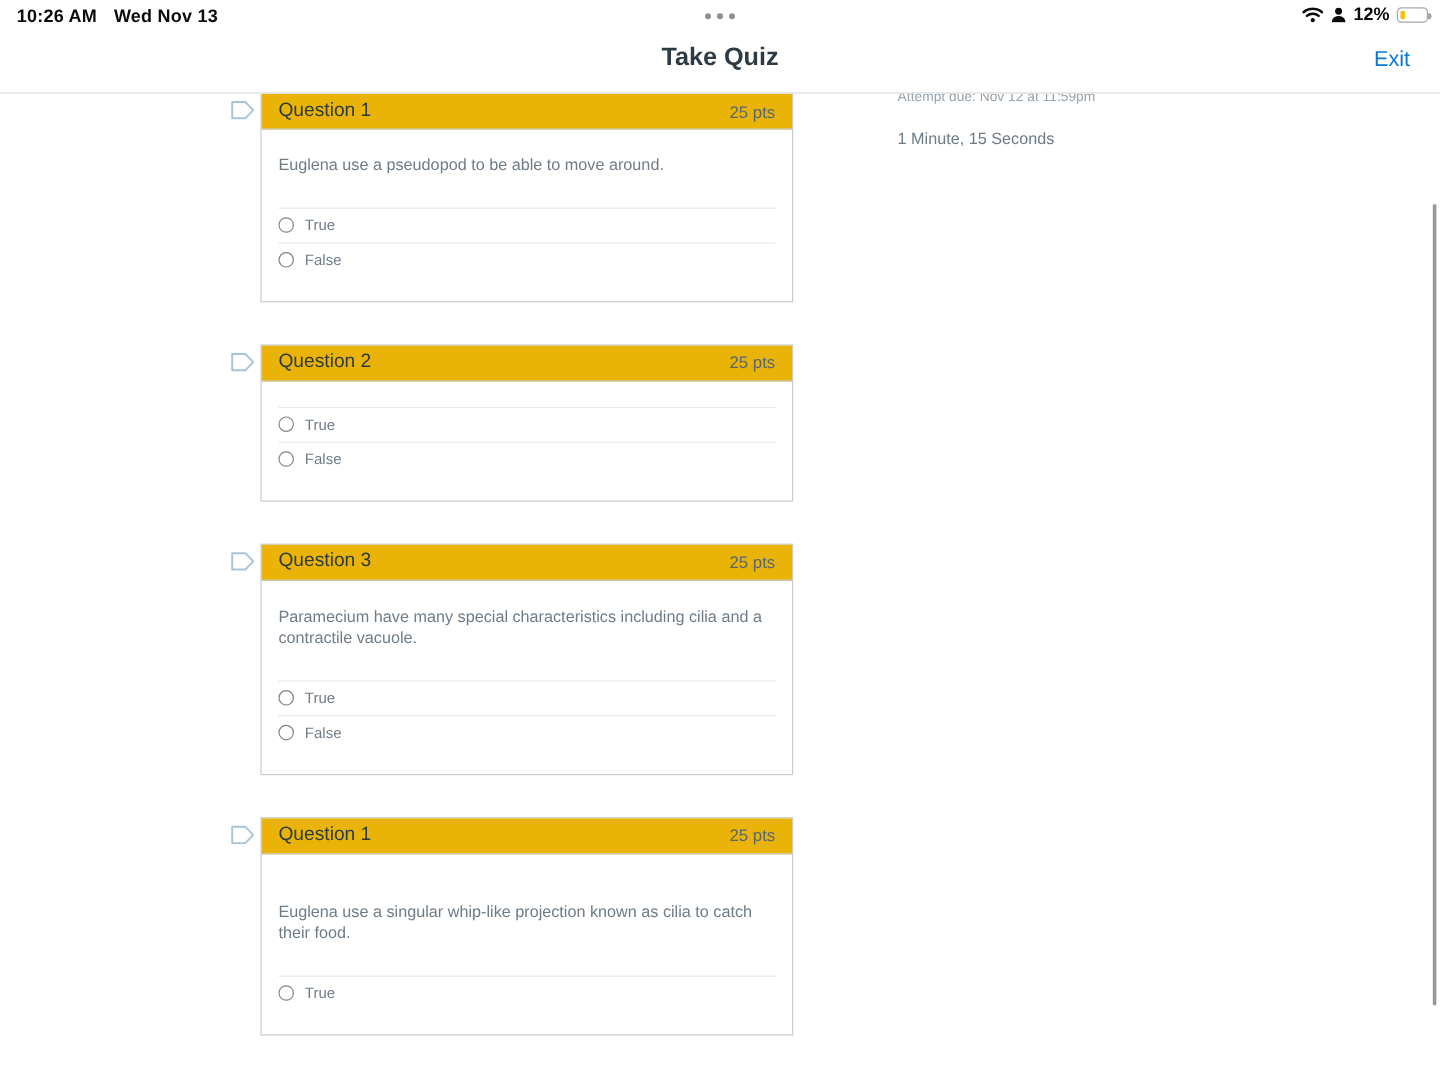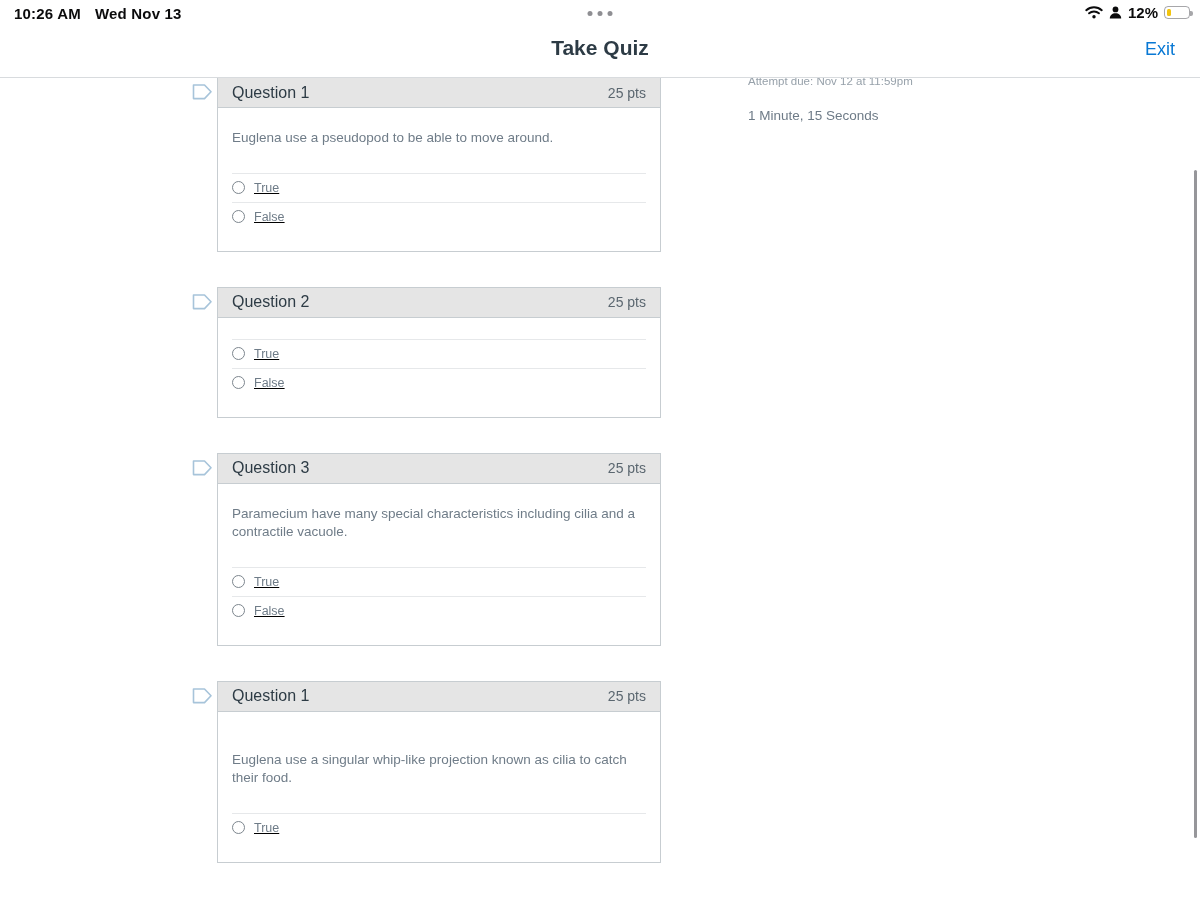--- a/index.html
+++ b/index.html
@@ -48,32 +48,32 @@
 
   
   .question-col { position:absolute; left:217px; top:77px; width:444px; z-index:4; }
   .q-wrap { position:relative; margin-bottom:35px; }
   .flag-btn {
     position:absolute; left:-26px; top:5px; width:22px; height:21px;
     background:none; border:none; padding:0; cursor:pointer;
   }
   .q-card { background:#ffffff; border:1px solid #c7cdd1; }
   .q-header {
-    height:30px; background:#e5e5e5; border-bottom:1px solid #c7cdd1;
+    height:30px; background:#eab308; border-bottom:1px solid #c7cdd1;
     display:flex; align-items:center; justify-content:space-between;
     padding:0 14px;
   }
   .q-title { font-size:16px; color:#2d3b45; }
   .q-pts { font-size:14px; color:#5b6770; }
   .q-body { padding:21px 14px 20px; }
   .q-text { font-size:13.5px; line-height:18.5px; color:#6f7c88; margin-bottom:25px;
     padding-right:2px; }
   .option-row {
     display:flex; align-items:flex-start; gap:9px; border-top:1px solid #e6e8ea;
-    padding:7px 0; cursor:pointer;text-decoration:underline;
+    padding:7px 0; cursor:pointer;
   }
   .radio {
     width:13px; height:13px; border:1.5px solid #7d868e; border-radius:50%;
     background:#fff; flex:0 0 auto;
   }
   .option-label { font-size:12.5px; color:#6f7c88; }
 
   
   .scrollbar-thumb {
     position:absolute; right:3px; top:170px; width:3px; height:668px;

